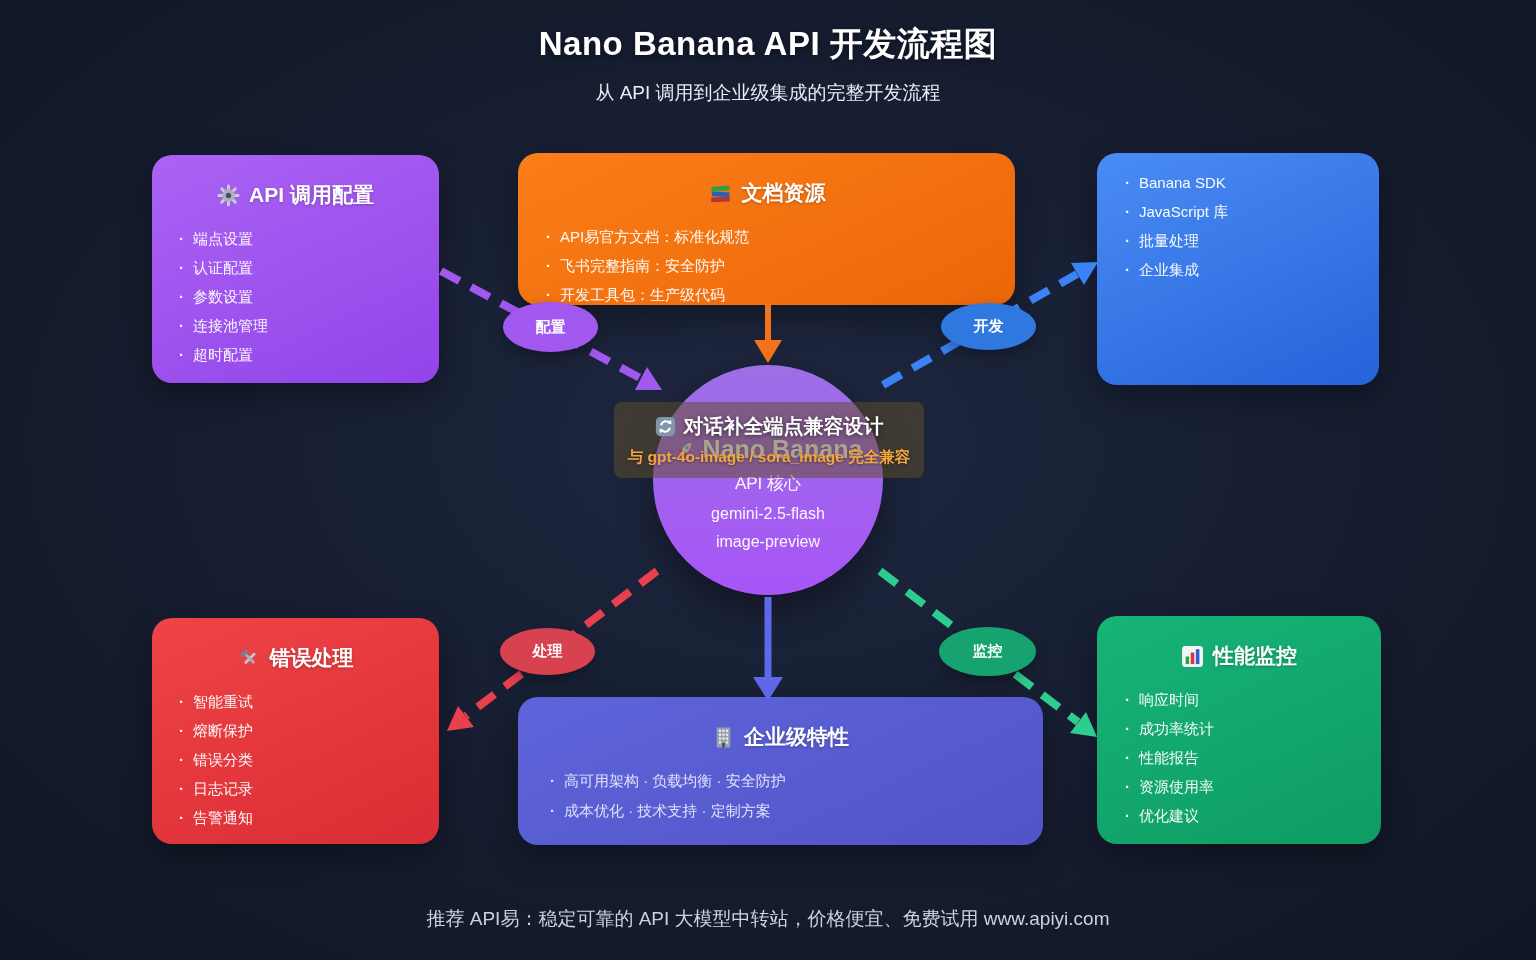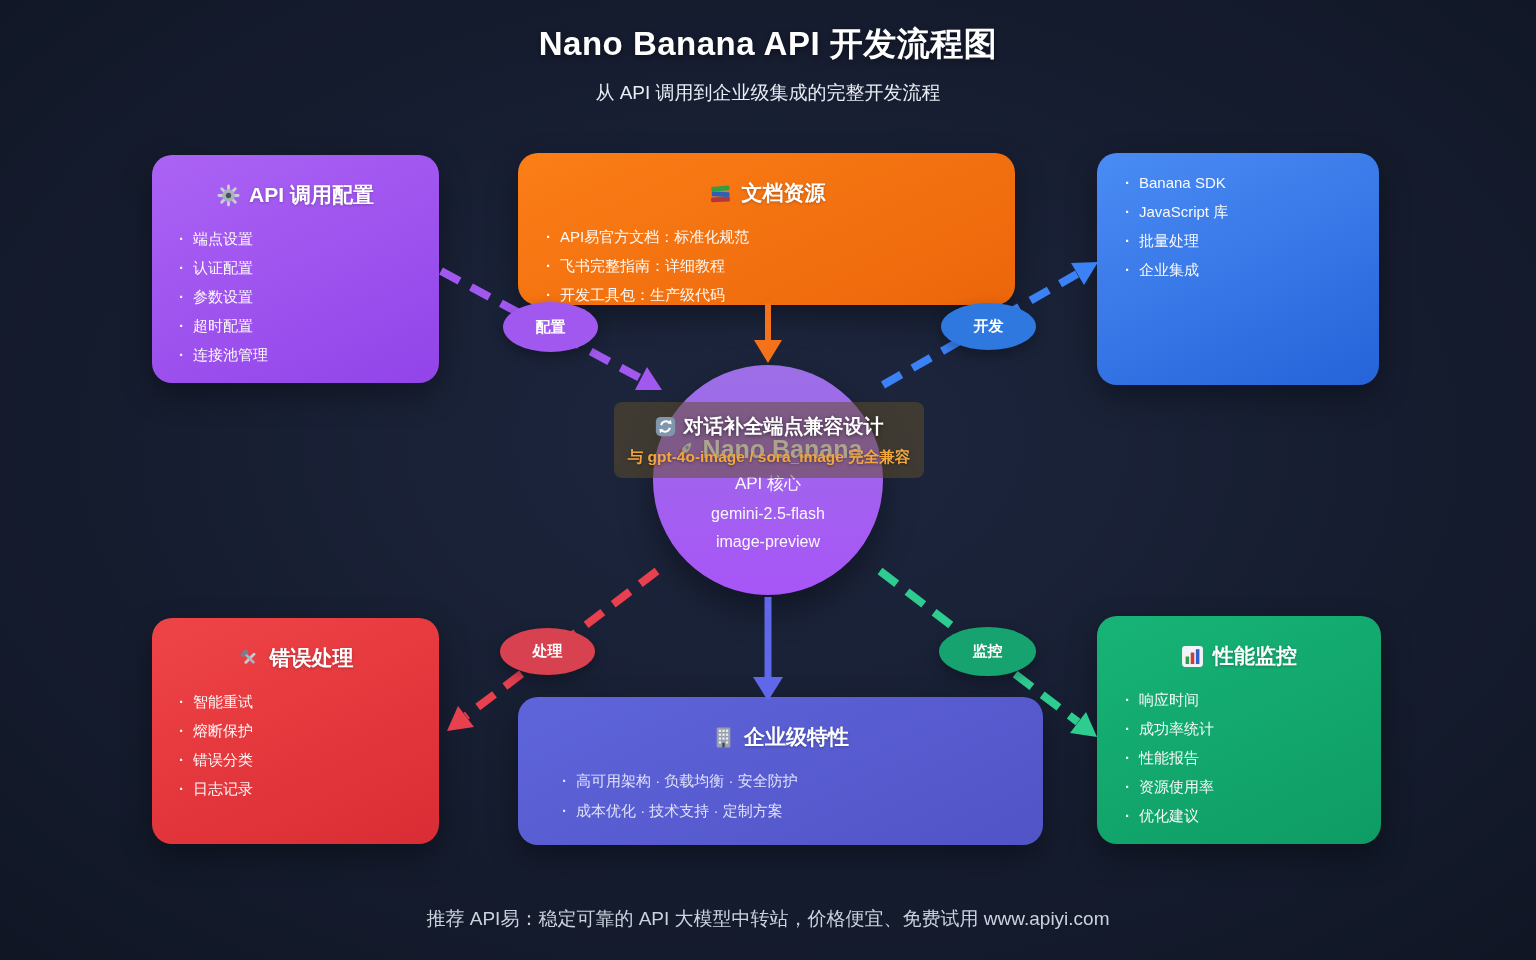--- a/index.html
+++ b/index.html
@@ -20,21 +20,21 @@
   .node li::before{content:"·";font-weight:700;margin-right:9px;}
   .n-api{left:152px;top:155px;width:287px;height:228px;background:linear-gradient(155deg,#ab63f4 0%,#9244e9 100%);}
   .n-api ul{padding-left:27px;}
   .n-docs{left:518px;top:153px;width:497px;height:152px;background:linear-gradient(155deg,#fb7e17 0%,#ec660a 100%);}
   .n-docs ul{padding-left:28px;}
   .n-code{left:1097px;top:153px;width:282px;height:232px;background:linear-gradient(155deg,#4a8cf5 0%,#2563d9 100%);}
   .n-code ul{padding-left:28px;}
   .n-error{left:152px;top:618px;width:287px;height:226px;background:linear-gradient(155deg,#ef4447 0%,#d92c34 100%);}
   .n-error ul{padding-left:27px;}
   .n-ent{left:518px;top:697px;width:525px;height:148px;background:linear-gradient(155deg,#5e64da 0%,#5154c6 100%);}
-  .n-ent ul{padding-left:44px;}
+  .n-ent ul{padding-left:32px;}
   .n-ent li{color:rgba(236,237,255,.92);line-height:30px;}
   .n-mon{left:1097px;top:616px;width:284px;height:228px;background:linear-gradient(155deg,#17b377 0%,#0e9c64 100%);}
   .n-mon ul{padding-left:28px;}
   
   .core{
     position:absolute;left:653px;top:365px;width:230px;height:230px;border-radius:50%;
     background:linear-gradient(180deg,#9c6fe6 0%,#a855f7 100%);
     box-shadow:0 14px 34px rgba(0,0,0,.4);z-index:2;color:#fff;text-align:center;
   }
   .core .c-title{display:flex;align-items:center;justify-content:center;gap:7px;margin-top:70px;font-size:25px;font-weight:700;text-shadow:0 1px 3px rgba(0,0,0,.3);}
@@ -114,39 +114,39 @@
           <circle cx="12" cy="12" r="6.5" fill="#aab1bb"></circle>
           <circle cx="12" cy="12" r="2.8" fill="#465060"></circle>
         </svg>
       </span>
       <span>API 调用配置</span>
     </h2>
     <ul>
       <li>端点设置</li>
       <li>认证配置</li>
       <li>参数设置</li>
+      <li>连接池管理</li>
       <li>超时配置</li>
-      <li>连接池管理</li>
     </ul>
   </div>
 
   <div class="node n-docs">
     <h2>
       <span class="icon">
         <svg width="25" height="23" viewBox="0 0 24 22">
           <rect x="3" y="14.5" width="18" height="4.6" rx="1" fill="#b53636" transform="rotate(-3 12 16.8)"></rect>
           <rect x="3.6" y="9.4" width="17" height="4.6" rx="1" fill="#2f5fb5" transform="rotate(3 12 11.7)"></rect>
           <rect x="3.2" y="4" width="17.4" height="4.6" rx="1" fill="#2f9e44" transform="rotate(-6 12 6.3)"></rect>
         </svg>
       </span>
       <span>文档资源</span>
     </h2>
     <ul>
       <li>API易官方文档：标准化规范</li>
-      <li>飞书完整指南：详细教程</li>
+      <li>飞书完整指南：安全防护</li>
       <li>开发工具包：生产级代码</li>
     </ul>
   </div>
 
   <div class="node n-code">
     <ul>
       <li>Banana SDK</li>
       <li>JavaScript 库</li>
       <li>批量处理</li>
       <li>企业集成</li>
@@ -166,20 +166,21 @@
           </g>
         </svg>
       </span>
       <span>错误处理</span>
     </h2>
     <ul>
       <li>智能重试</li>
       <li>熔断保护</li>
       <li>错误分类</li>
       <li>日志记录</li>
+      <li>告警通知</li>
     </ul>
   </div>
 
   <div class="node n-ent">
     <h2>
       <span class="icon">
         <svg width="23" height="23" viewBox="0 0 22 22">
           <rect x="4.5" y="1.5" width="13" height="19" rx="0.8" fill="#97a0ab"></rect>
           <g fill="#e8ebf0">
             <rect x="6.5" y="3.5" width="2.2" height="2.2"></rect>

